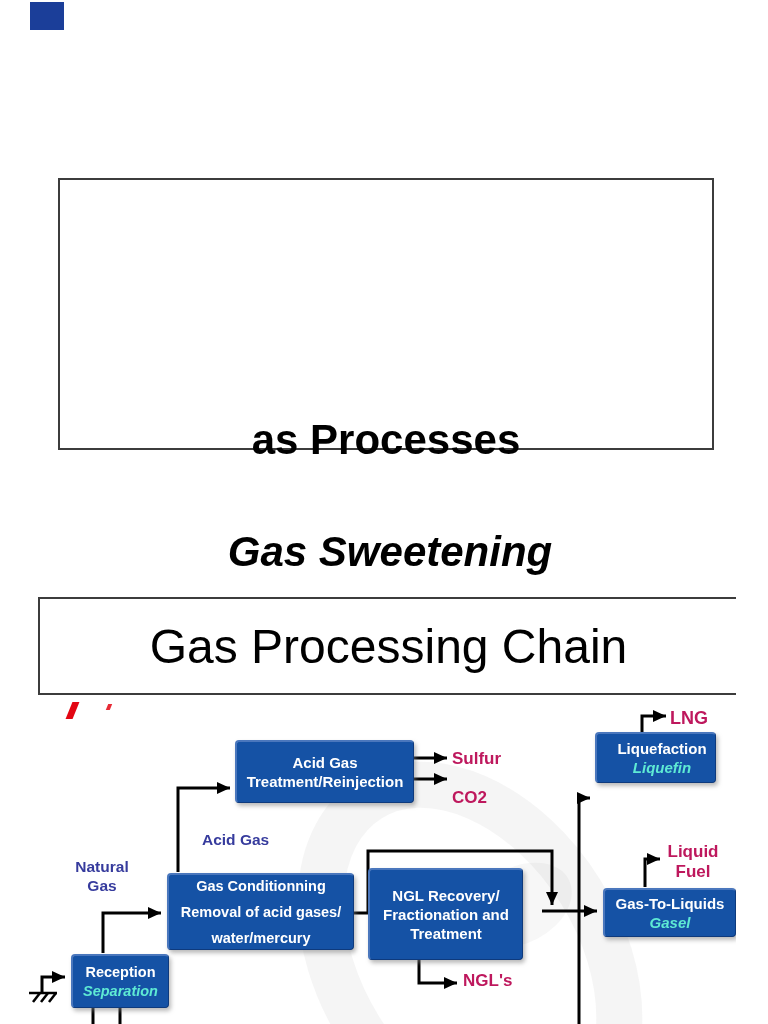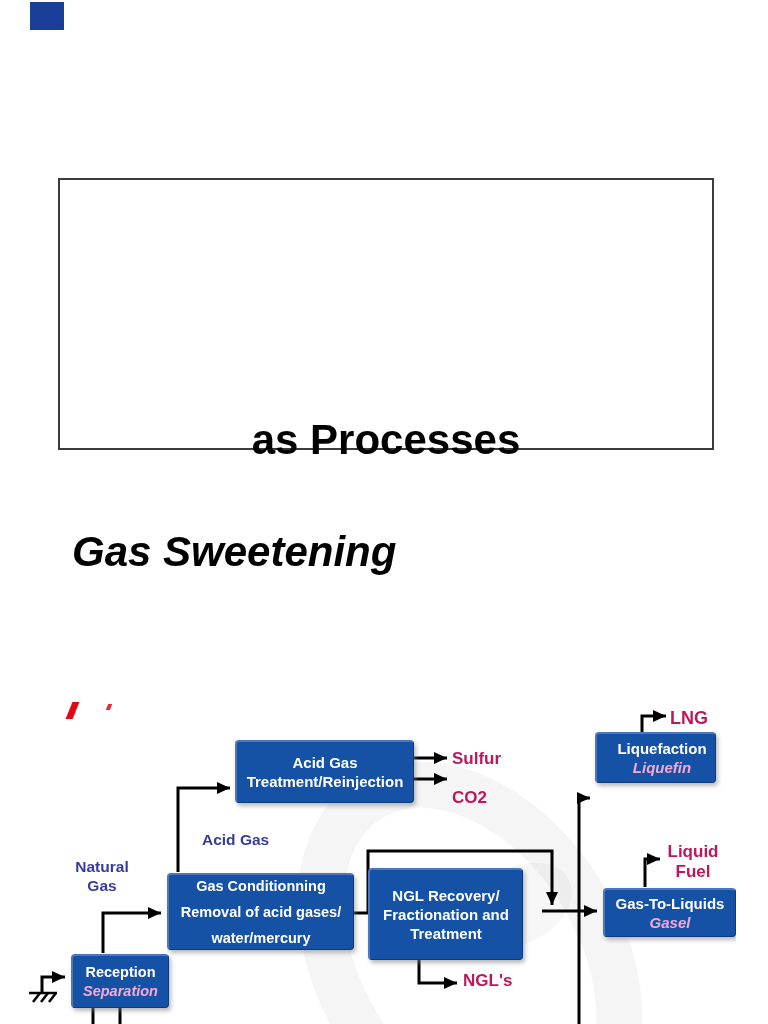--- a/index.html
+++ b/index.html
@@ -7,55 +7,58 @@
     position:relative;width:736px;height:1024px;background:#ffffff;overflow:hidden;
     font-family:"Liberation Sans",sans-serif;
   }
   
   .corner-square{position:absolute;left:30px;top:2px;width:34px;height:28px;background:#1b3e99;}
   
   .card{position:absolute;background:#ffffff;border:2px solid #3c3c3c;}
   .title-card{left:58px;top:178px;width:652px;height:268px;}
   .title-line1{position:absolute;left:0;top:236px;width:100%;text-align:center;
     font-size:42px;font-weight:bold;color:#000;}
-  .title-line2{position:absolute;left:12px;top:348px;width:100%;
+  .title-line2{position:absolute;left:4px;top:348px;width:100%;text-align:center;
     font-size:42px;font-weight:bold;font-style:italic;color:#000;}
   .section-card{left:38px;top:597px;width:697px;height:94px;display:flex;align-items:center;justify-content:center;}
   .section-title{font-size:48px;font-weight:400;color:#000;letter-spacing:0px;}
   
   .logo-slash{position:absolute;left:69px;top:702px;width:7px;height:17px;background:#e30613;transform:skewX(-22deg);}
   .logo-dot{position:absolute;left:107px;top:704px;width:4px;height:6px;background:#e30613;transform:skewX(-22deg);opacity:.85;}
   
   .pbox{
     position:absolute;background:#1552a5;border-radius:4px;
     border:1px solid #0e3a7d;border-top:2px solid #4a77bd;border-left:2px solid #4a77bd;
     box-shadow:2px 3px 4px rgba(130,130,130,.55);
     display:flex;flex-direction:column;align-items:center;justify-content:center;
     color:#ffffff;font-weight:bold;text-align:center;line-height:19px;font-size:15px;
   }
-  .pbox .sub{color:#f9a8d4;font-style:italic;text-align:right;}
+  .pbox .sub{color:#5eead4;font-style:italic;text-align:right;}
   .box-gas-conditioning{font-size:14.5px;line-height:18px;}
   
   .lbl{position:absolute;font-weight:bold;white-space:nowrap;}
   .lbl-red{color:#be185d;font-size:17px;}
   .lbl-indigo{color:#363b9d;font-size:15.5px;line-height:19px;text-align:center;}
   svg.wires{position:absolute;left:0;top:0;}
 </style>
 </head>
 <body>
 
 <div class="slide">
 
   <div class="corner-square"></div>
 
   <div class="card title-card">
     <div class="title-line1">as Processes</div>
     <div class="title-line2">Gas Sweetening</div>
   </div>
 
+  <div class="card section-card">
+    <div class="section-title">Gas Processing Chain</div>
+  </div>
 
   <div class="logo-slash"></div>
   <div class="logo-dot"></div>
 
   <svg class="wires" width="768" height="1024" viewBox="0 0 768 1024">
     <defs>
       <marker id="ah" markerUnits="userSpaceOnUse" markerWidth="14" markerHeight="12" refX="13" refY="6" orient="auto">
         <path d="M0,0 L13,6 L0,12 Z" fill="#000"></path>
       </marker>
     </defs>

